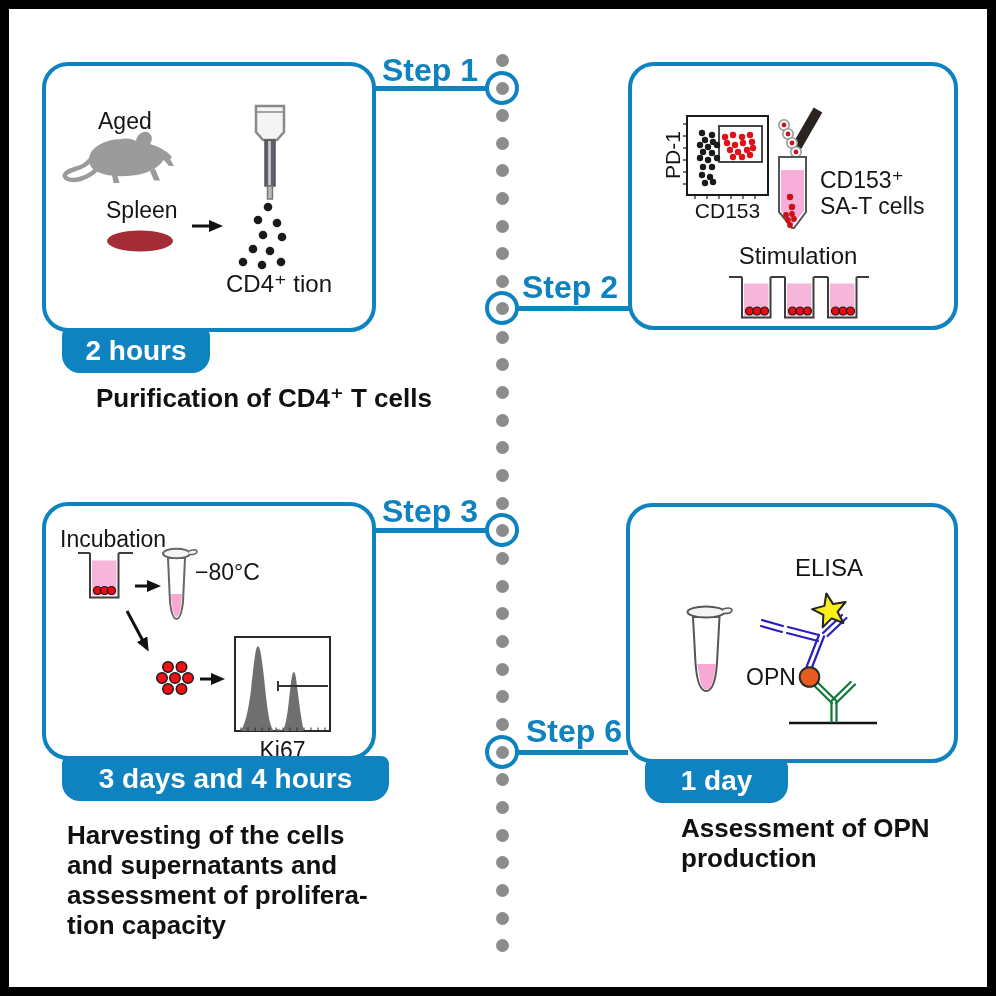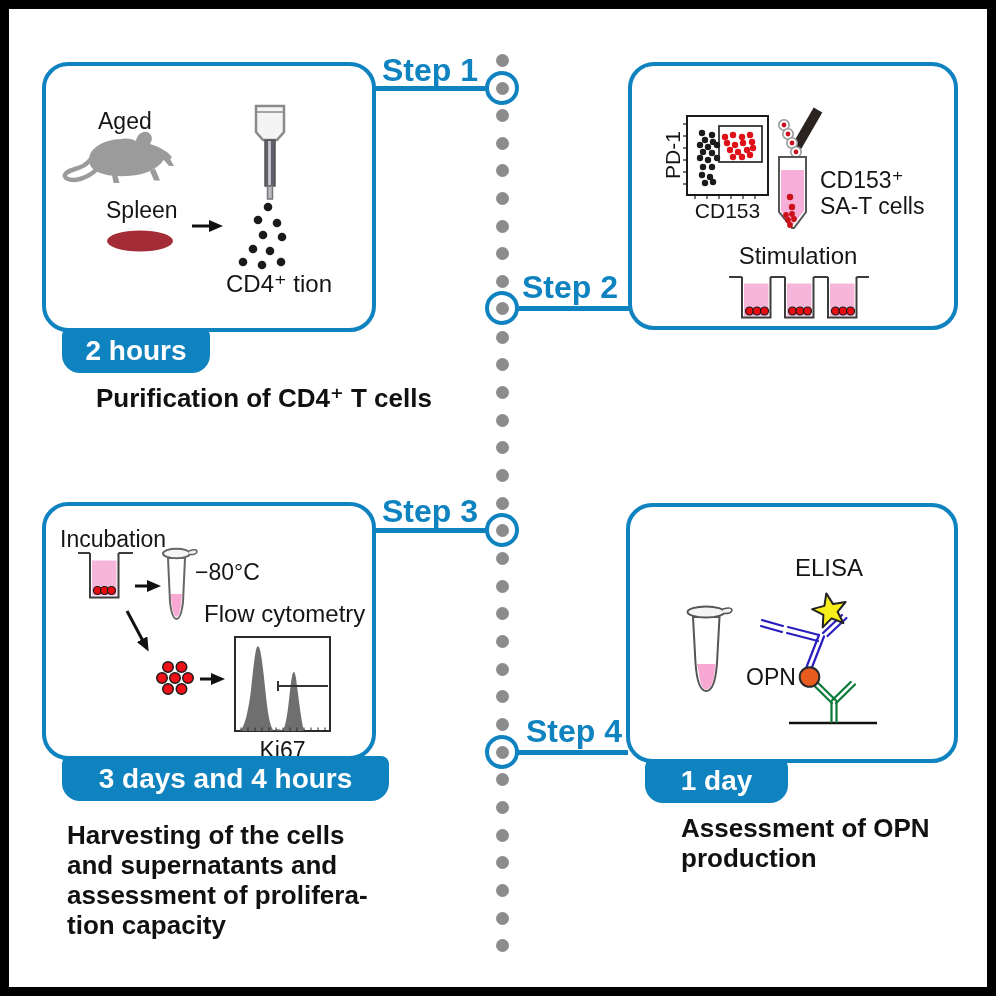--- a/index.html
+++ b/index.html
@@ -86,21 +86,21 @@
   <div class="connector" style="left:502px;top:749.5px;width:126px;"></div>
 
   <div class="node" style="left:485px;top:71px;"></div>
   <div class="node" style="left:485px;top:291px;"></div>
   <div class="node" style="left:485px;top:513px;"></div>
   <div class="node" style="left:485px;top:735px;"></div>
 
   <div class="step-label" style="left:382px;top:56px;">Step 1</div>
   <div class="step-label" style="left:522px;top:273px;">Step 2</div>
   <div class="step-label" style="left:382px;top:497px;">Step 3</div>
-  <div class="step-label" style="left:526px;top:717px;">Step 4</div>
+  <div class="step-label" style="left:526px;top:717px;">Step 6</div>
 
   <div class="panel" style="left:42px;top:62px;width:326px;height:262px;"></div>
   <div class="panel" style="left:628px;top:62px;width:322px;height:260px;"></div>
   <div class="panel" style="left:42px;top:502px;width:326px;height:250px;"></div>
   <div class="panel" style="left:626px;top:503px;width:324px;height:252px;"></div>
 
   <div class="badge" style="left:62px;top:328px;width:148px;height:45px;">2 hours</div>
   <div class="badge" style="left:62px;top:756px;width:327px;height:45px;">3 days and 4 hours</div>
   <div class="badge" style="left:645px;top:759px;width:143px;height:44px;">1 day</div>
 
@@ -354,19 +354,18 @@
   <div class="ilabel big" style="left:226px;top:271px;">CD4⁺ tion</div>
 
   <div class="ilabel axis center" style="left:642px;top:143px;width:60px;height:24px;transform:rotate(-90deg);">PD-1</div>
   <div class="ilabel axis center" style="left:687px;top:198px;width:81px;">CD153</div>
   <div class="ilabel" style="left:820px;top:167px;">CD153⁺
 SA-T cells</div>
   <div class="ilabel big center" style="left:728px;top:243px;width:140px;">Stimulation</div>
 
   <div class="ilabel" style="left:60px;top:526px;">Incubation</div>
   <div class="ilabel" style="left:195px;top:559px;">−80°C</div>
-  <div class="ilabel big" style="left:204px;top:601px;">Flow cytometry</div>
   <div class="ilabel center" style="left:235px;top:737px;width:95px;">Ki67</div>
 
   <div class="ilabel big" style="left:795px;top:555px;">ELISA</div>
   <div class="ilabel" style="left:746px;top:664px;">OPN</div>
 
 </div>
 
 </body></html>

